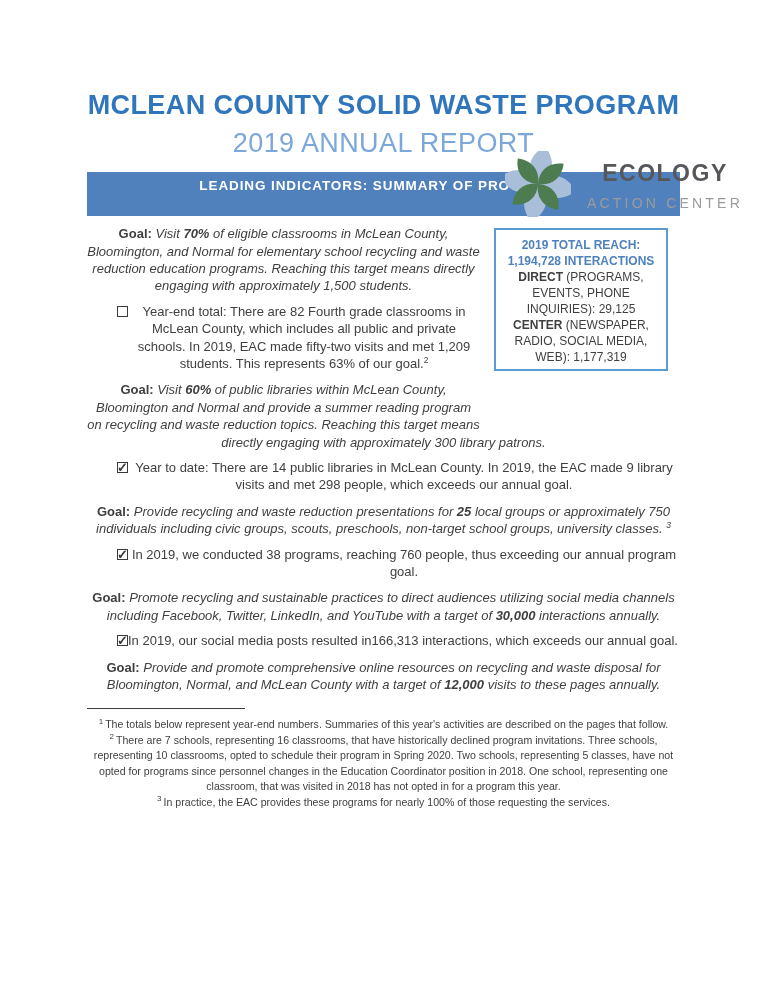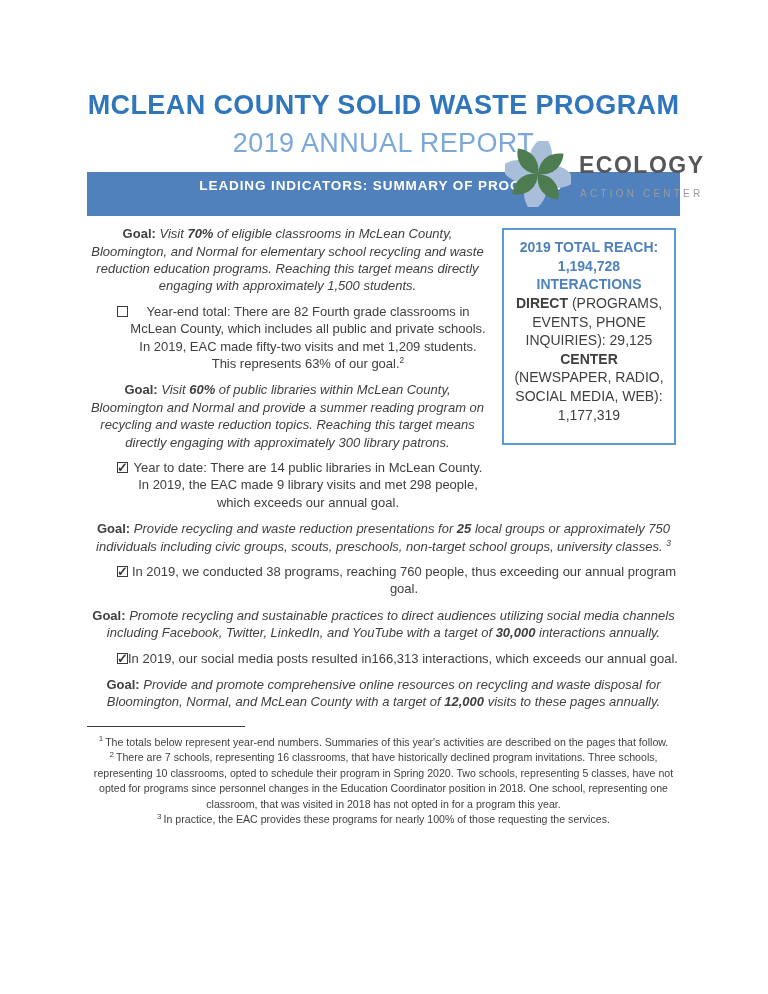--- a/index.html
+++ b/index.html
@@ -36,35 +36,35 @@
   .subtitle {
     margin-top: 14px;
     width: 420px;
     font-size: 12.6px;
     line-height: 1.55;
     letter-spacing: 0.2px;
     color: #5c7b9b;
   }
   .logo {
     position: absolute;
-    top: 141px;
+    top: 151px;
     left: 505px;
     display: flex;
     align-items: center;
-    gap: 8px;
+    gap: 16px;
   }
   .logo-text .logo-name {
     font-size: 23px;
     font-weight: 700;
     letter-spacing: 1.5px;
     color: #56575a;
     line-height: 1.05;
   }
   .logo-text .logo-tagline {
-    font-size: 10px;
+    font-size: 14px;
     letter-spacing: 3.2px;
     color: #9b9b9b;
     margin-top: 10px;
   }
 
   
   .banner {
     margin-top: 13px;
     background: #5081bc;
     color: #ffffff;
@@ -75,23 +75,23 @@
   }
   .banner sup { font-size: 9px; }
 
   
   .main { margin-top: 8px; font-size: 13px; line-height: 1.34; }
 
   .sidebar {
     float: right;
     width: 174px;
     border: 2px solid #5b9bd5;
-    padding: 8px 10px 19px 10px;
-    margin: 3px 4px 46px 14px;
-    font-size: 14px;
+    padding: 8px 10px 3px 10px;
+    margin: 3px 12px 46px 14px;
+    font-size: 12px;
     line-height: 1.33;
   }
   .sidebar-heading { color: #4e81bd; font-weight: 700; }
   .sidebar-entry { color: #3f3f3f; }
 
   .goal { margin: 9px 0 7px 0; }
   .goal .goal-label { font-weight: 700; font-style: normal; }
   .goal .goal-rich { font-style: italic; }
   .b { font-weight: 700; }
   sup { font-size: 0.65em; vertical-align: super; line-height: 0; }

